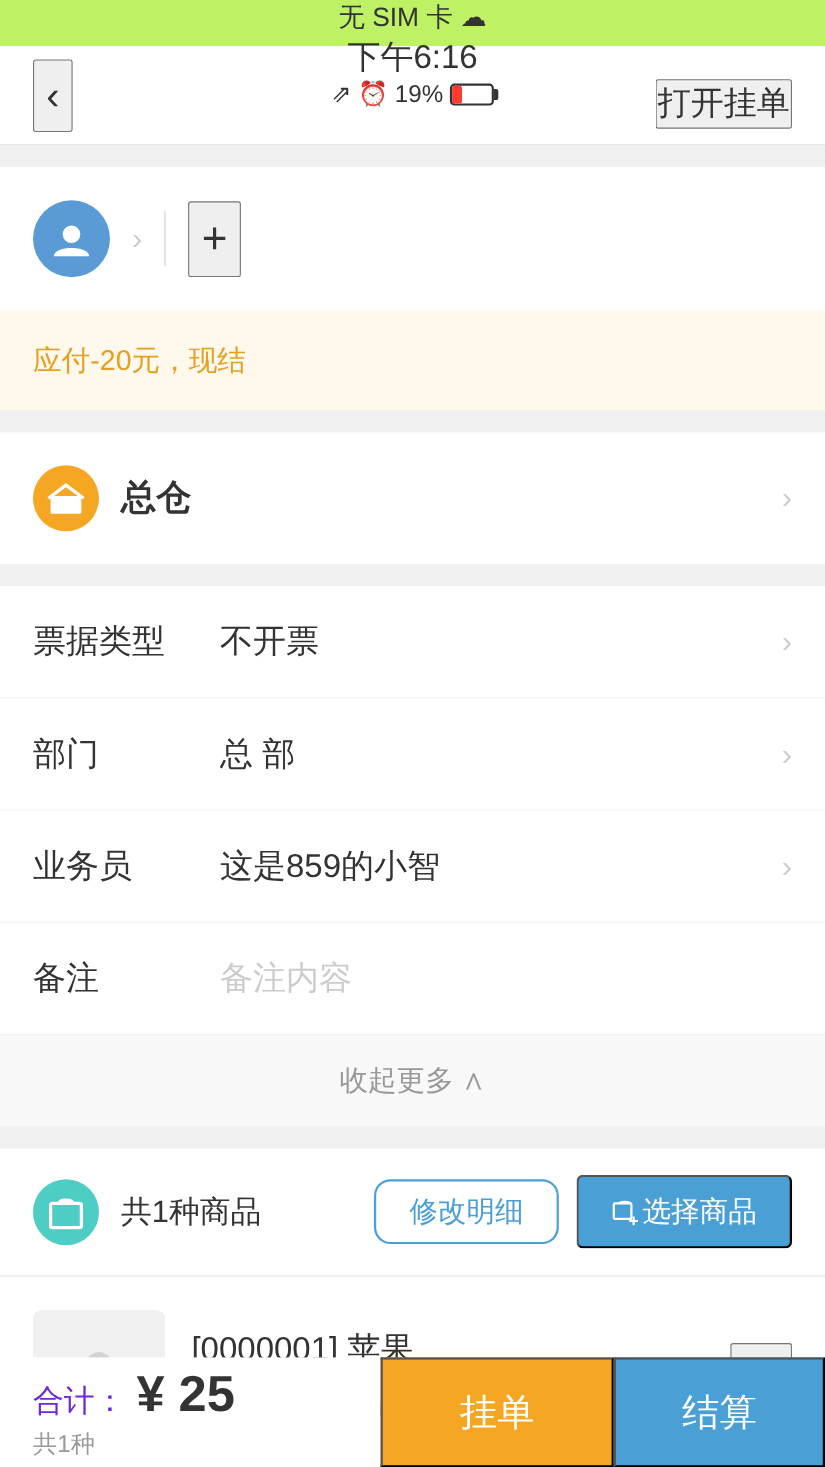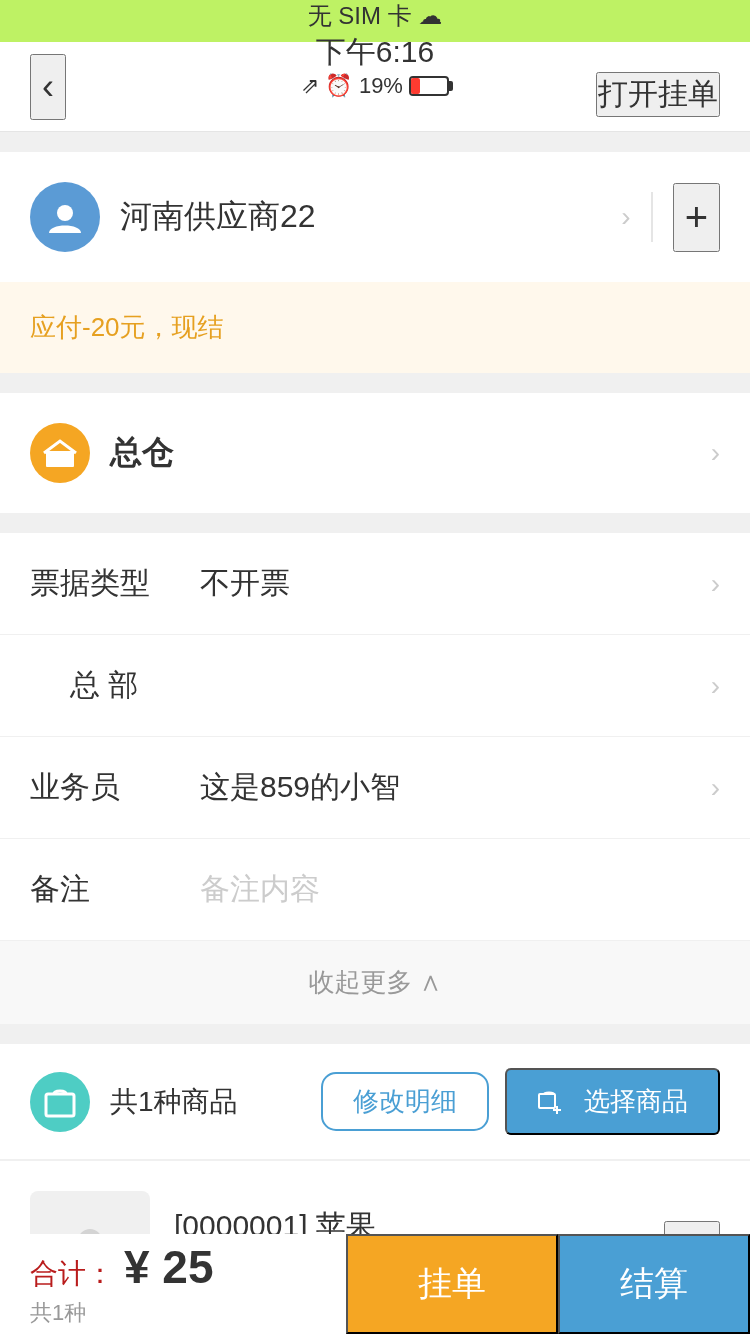--- a/index.html
+++ b/index.html
@@ -174,21 +174,21 @@
       margin-right: 16px;
     }
     .btn-primary {
       background: #4a9fd4;
       color: #fff;
       padding: 14px 30px;
       font-size: 26px;
       border-radius: 6px;
       display: flex;
       align-items: center;
-      gap: 23px;
+      gap: 4px;
     }
 
     
     .product-item {
       background: #fff;
       display: flex;
       align-items: center;
       padding: 30px;
       margin-top: 2px;
     }
@@ -217,21 +217,21 @@
       display: flex;
       align-items: stretch;
     }
     .total-section {
       background: #fff;
       flex: 1;
       display: flex;
       align-items: center;
       padding: 0 30px;
     }
-    .total-label { font-size: 28px; color: #b91c1c; }
+    .total-label { font-size: 28px; color: #6d28d9; }
     .total-amount { font-size: 46px; font-weight: bold; color: #333; margin-left: 10px; }
     .total-count { font-size: 22px; color: #999; margin-top: 4px; }
     .total-info { display: flex; flex-direction: column; }
     .btn-hang {
       background: #f5a623;
       color: #fff;
       width: 212px;
       display: flex; align-items: center; justify-content: center;
       font-size: 34px;
     }
@@ -272,21 +272,20 @@
 <div class="section-gap"></div>
 
 <div class="card">
   <div class="supplier-row">
     <div class="supplier-avatar">
       <svg viewBox="0 0 40 40" fill="none">
         <circle cx="20" cy="16" r="8" fill="white"></circle>
         <path d="M4 36 C4 26 36 26 36 36" fill="white"></path>
       </svg>
     </div>
-    <span class="supplier-name">河南供应商22</span>
     <span class="chevron-right">›</span>
     <div class="supplier-divider"></div>
     <button class="add-btn">+</button>
   </div>
   <div class="alert-row">应付-20元，现结</div>
 </div>
 
 <div class="section-gap"></div>
 
 <div class="card">
@@ -304,20 +303,21 @@
 
 <div class="section-gap"></div>
 
 <div class="card">
   <div class="form-row">
     <span class="form-label">票据类型</span>
     <span class="form-value">不开票</span>
     <span class="chevron-right">›</span>
   </div>
   <div class="form-row">
+    <span class="form-label">部门</span>
     <span class="form-value">总 部</span>
     <span class="chevron-right">›</span>
   </div>
   <div class="form-row">
     <span class="form-label">业务员</span>
     <span class="form-value">这是859的小智</span>
     <span class="chevron-right">›</span>
   </div>
   <div class="form-row">
     <span class="form-label">备注</span>

